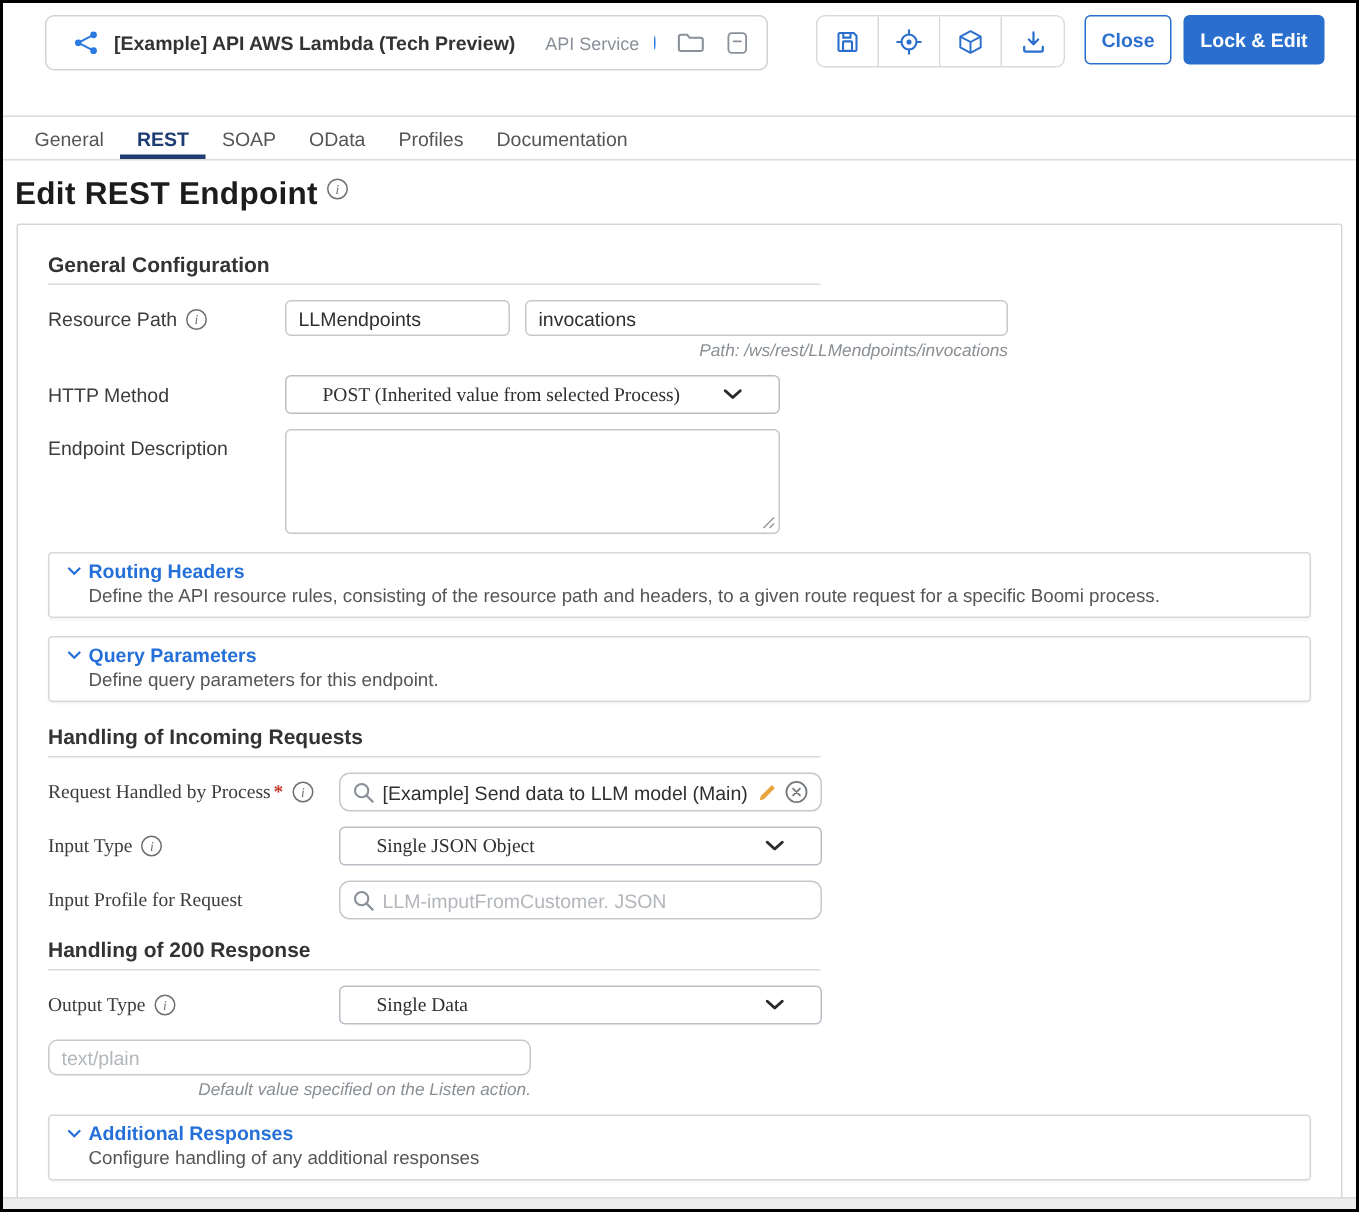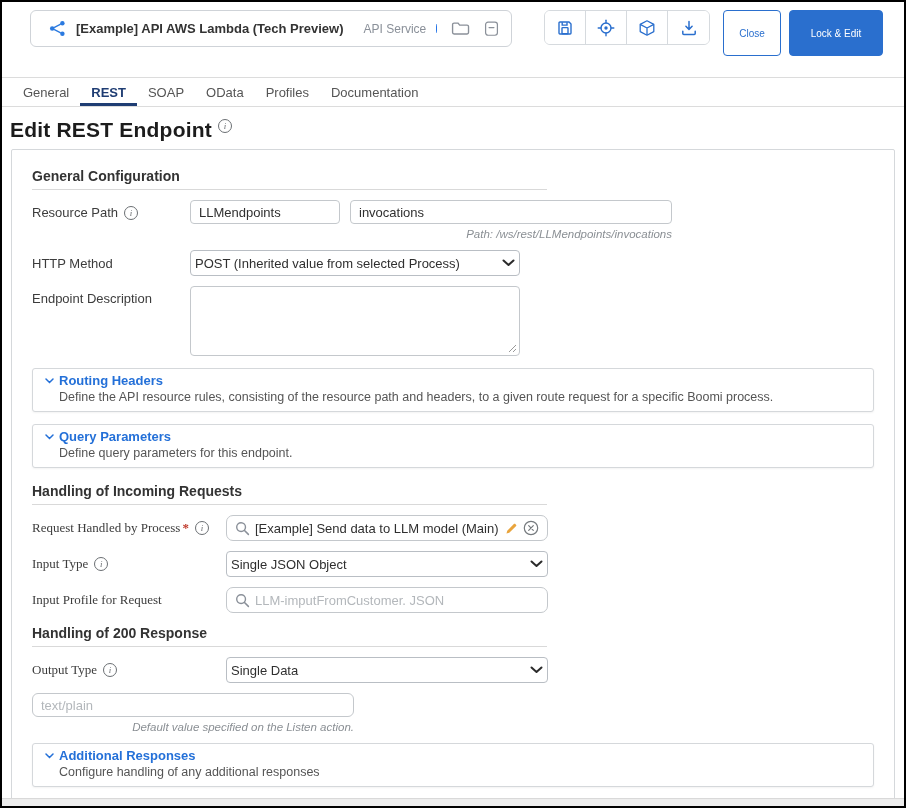--- a/index.html
+++ b/index.html
@@ -13,21 +13,21 @@
   .component-title { font-size:13px; font-weight:bold; color:#333; white-space:nowrap; }
   .card-spacer { flex:1; }
   .component-type { font-size:12px; color:#8a9099; white-space:nowrap; }
   .info-dot { width:9px; height:9px; border-radius:50%; background:#2575e8; display:inline-block; }
   .card-icon { display:inline-flex; align-items:center; margin-left:4px; cursor:pointer; }
 
   .icon-group { display:flex; height:35px; border:1px solid #d6dade; border-radius:6px; margin-left:32px; overflow:hidden; }
   .icon-btn { width:41px; display:flex; align-items:center; justify-content:center; border-right:1px solid #d6dade; background:#fff; cursor:pointer; }
   .icon-btn:last-child { border-right:none; }
 
-  .btn { display:inline-flex; align-items:center; justify-content:center; height:46px; border-radius:4px; font-size:10px; font-weight:normal; cursor:pointer; }
+  .btn { display:inline-flex; align-items:center; justify-content:center; height:33px; border-radius:4px; font-size:13px; font-weight:bold; cursor:pointer; }
   .btn-close { width:58px; margin-left:13px; background:#fff; border:1px solid #2a6fce; color:#2a6fce; }
   .btn-lock { width:94px; margin-left:8px; background:#2a6fce; border:1px solid #2a6fce; color:#fff; }
 
   
   .tabbar { display:flex; align-items:stretch; height:30px; border-top:1px solid #dcdcdc; border-bottom:1px solid #dcdcdc; padding-left:10px; margin-top:15px; }
   .tab { display:flex; align-items:center; padding:0 11px; font-size:13px; color:#555; cursor:pointer; white-space:nowrap; }
   .tab.active { color:#1f3d73; font-weight:bold; box-shadow:inset 0 -3px 0 #1f3d73; }
 
   
   .page-title-row { display:flex; align-items:flex-start; gap:6px; margin:11px 0 7px 8px; }
@@ -49,21 +49,21 @@
   .col-a { width:158px; flex:0 0 158px; }
   .col-b { width:194px; flex:0 0 194px;font-family:Liberation Serif, serif; }
   .req { color:#c0392b; font-weight:bold; margin-left:-4px; }
   .fieldwrap { display:flex; flex-direction:column; }
 
   .tinput { height:24px; border:1px solid #c4c8cc; border-radius:4px; padding:0 8px; font-size:13px; color:#2f2f2f; font-family:"Liberation Sans", sans-serif; background:#fff; }
   .tinput::placeholder, .pill input::placeholder { color:#b3b7bb; opacity:1; }
   .w150 { width:150px; } .w322 { width:322px; margin-left:10px; }
   .hint { font-size:11.5px; font-style:italic; color:#8a8f94; margin-top:4px;text-align:right; }
 
-  .selectbox { display:flex; align-items:center; width:330px; height:26px; border:1px solid #b9bec4; border-radius:4px; background:#fff; padding:0 4px; cursor:pointer; }
+  .selectbox { display:flex; align-items:center; width:330px; height:26px; border:1px solid #b9bec4; border-radius:4px; background:#fff; padding:0 24px; cursor:pointer;font-family:Liberation Serif, serif; }
   .selectbox.w322s { width:322px; }
   .select-value { flex:1; font-size:13px; color:#2f2f2f; white-space:nowrap; overflow:hidden; }
   .chev { flex:0 0 auto; display:inline-flex; }
 
   .textarea-wrap { position:relative; width:330px; height:70px; border:1px solid #c4c8cc; border-radius:4px; background:#fff; }
   .textarea-wrap textarea { width:100%; height:100%; border:none; resize:none; outline:none; background:transparent; font-family:"Liberation Sans", sans-serif; font-size:13px; padding:6px 8px; }
   .resize-handle { position:absolute; right:2px; bottom:2px; display:inline-flex; cursor:nwse-resize; }
 
   .pill { display:flex; align-items:center; width:322px; height:26px; border:1px solid #c4c8cc; border-radius:7px; background:#fff; padding:0 8px; gap:5px; }
   .pill input { flex:1; border:none; outline:none; font-size:13px; color:#2f2f2f; font-family:"Liberation Sans", sans-serif; background:transparent; min-width:0; }

